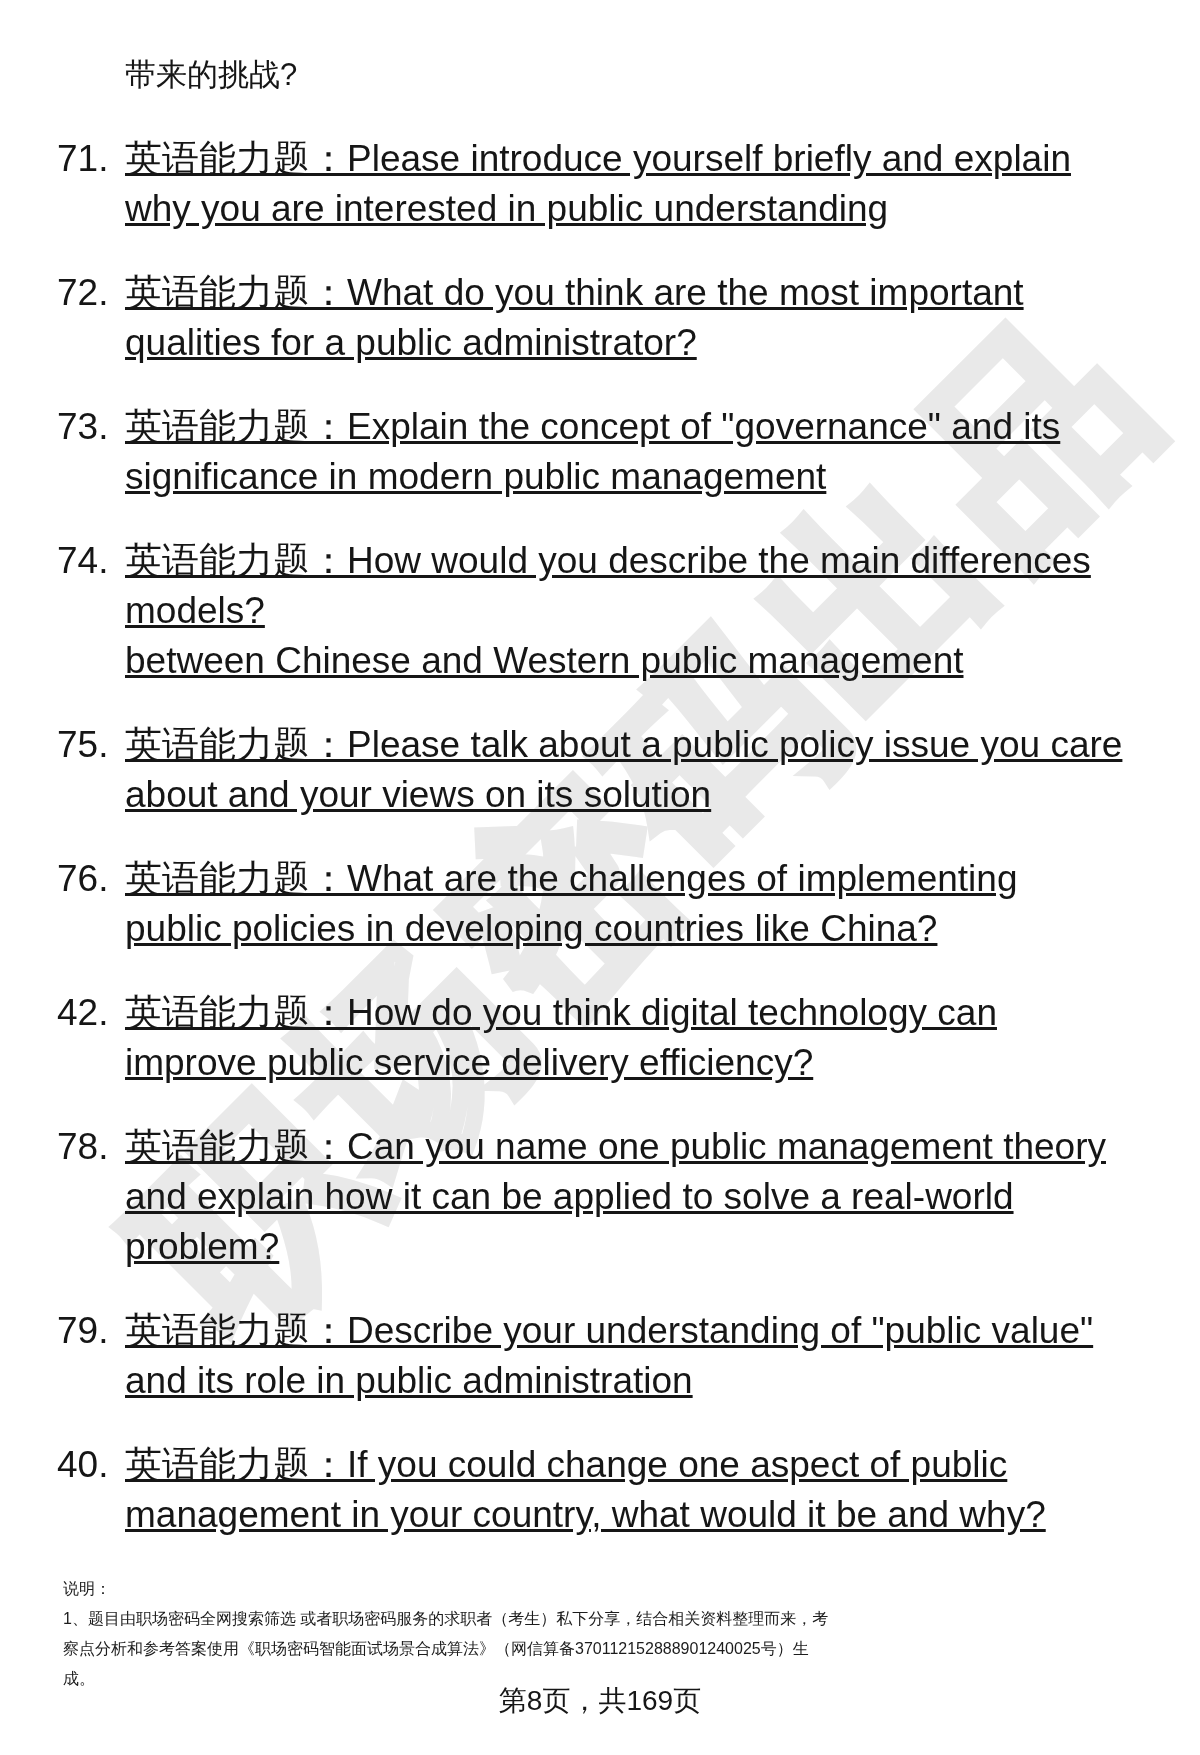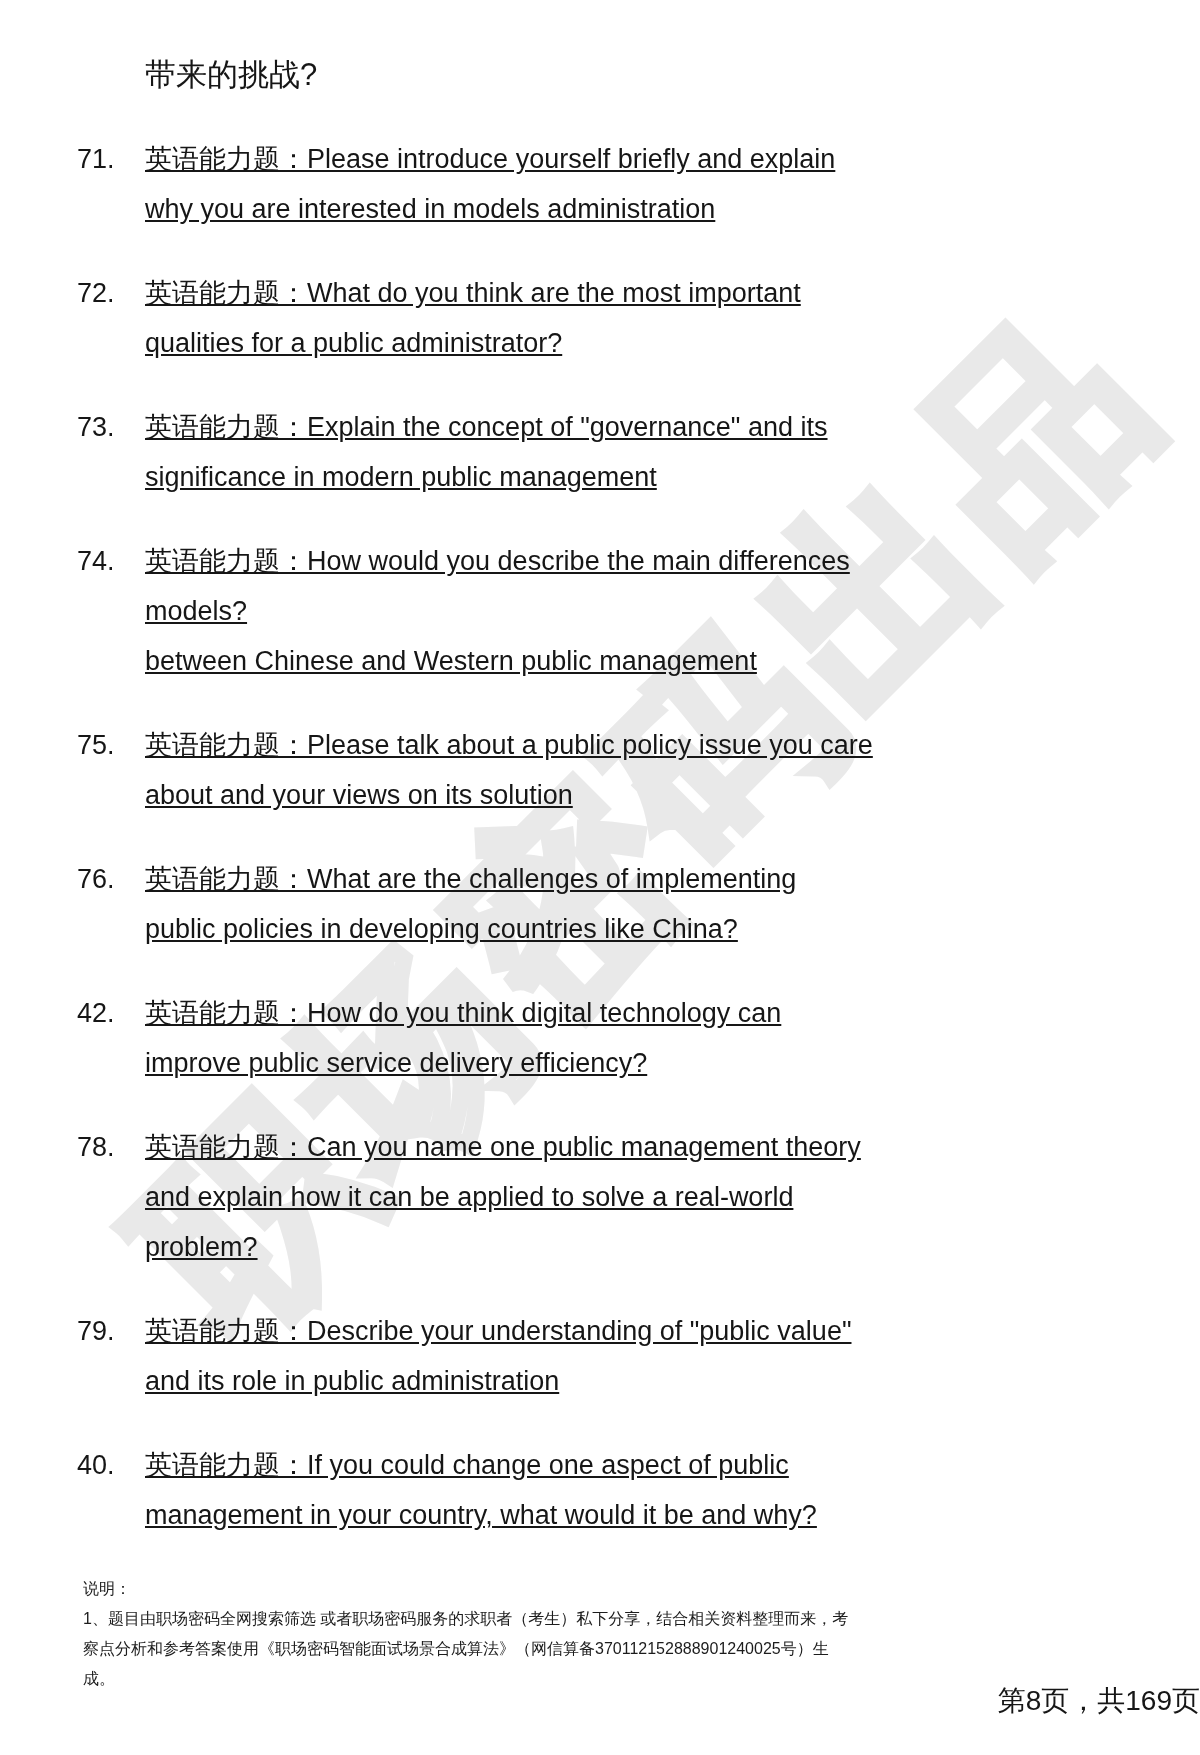--- a/index.html
+++ b/index.html
@@ -29,32 +29,32 @@
     color: transparent;
     -webkit-text-stroke: 10px #e9e9e9;
     transform: rotate(-45deg);
     white-space: nowrap;
     pointer-events: none;
     z-index: 0;
   }
   .content {
     position: relative;
     z-index: 1;
-    padding: 50px 55px 0 77px;
+    padding: 50px 55px 0 57px;
   }
   .continuation {
     margin-left: 68px;
     font-size: 31px;
     line-height: 50px;
     margin-bottom: 34px;
     white-space: nowrap;
   }
   .item {
     display: flex;
-    font-size: 27px;
+    font-size: 37px;
     line-height: 50px;
     margin-bottom: 34px;
   }
   .num {
     flex: 0 0 68px;
     width: 68px;
   }
   .txt .line {
     white-space: nowrap;
     text-decoration: underline;
@@ -67,41 +67,41 @@
     color: #1c1c1c;
   }
   .notes .line {
     white-space: nowrap;
   }
   .footer {
     position: absolute;
     left: 0;
     right: 0;
     top: 1684px;
-    text-align: right;
+    text-align: center;
     font-size: 28px;
     line-height: 34px;
     z-index: 1;
   }
 </style>
 </head>
 <body>
 
 <div class="watermark">职场密码出品</div>
 
 <div class="content">
 
   <div class="continuation">带来的挑战?</div>
 
   <div>
       <div class="item">
         <span class="num">71.</span>
         <div class="txt">
           <div class="line">英语能力题：Please introduce yourself briefly and explain</div>
-          <div class="line">why you are interested in models administration</div>
+          <div class="line">why you are interested in public understanding</div>
         </div>
       </div>
       <div class="item">
         <span class="num">72.</span>
         <div class="txt">
           <div class="line">英语能力题：What do you think are the most important</div>
           <div class="line">qualities for a public administrator?</div>
         </div>
       </div>
       <div class="item">

